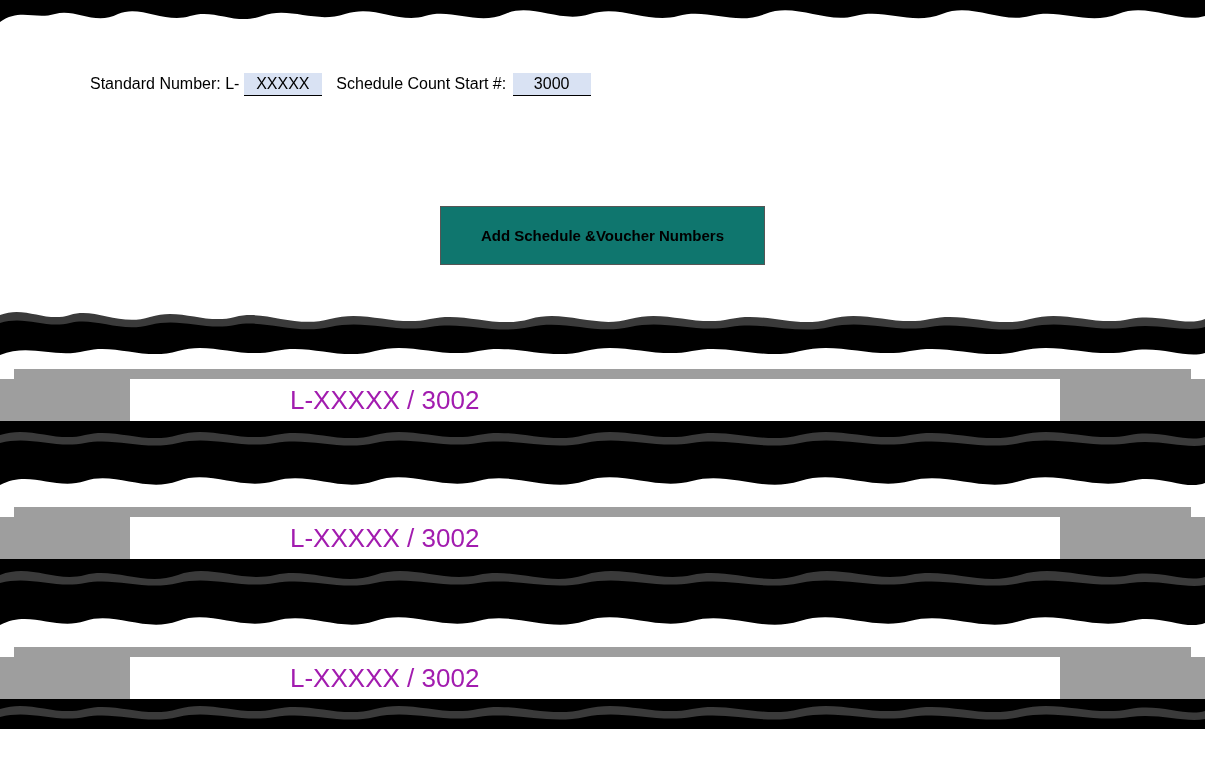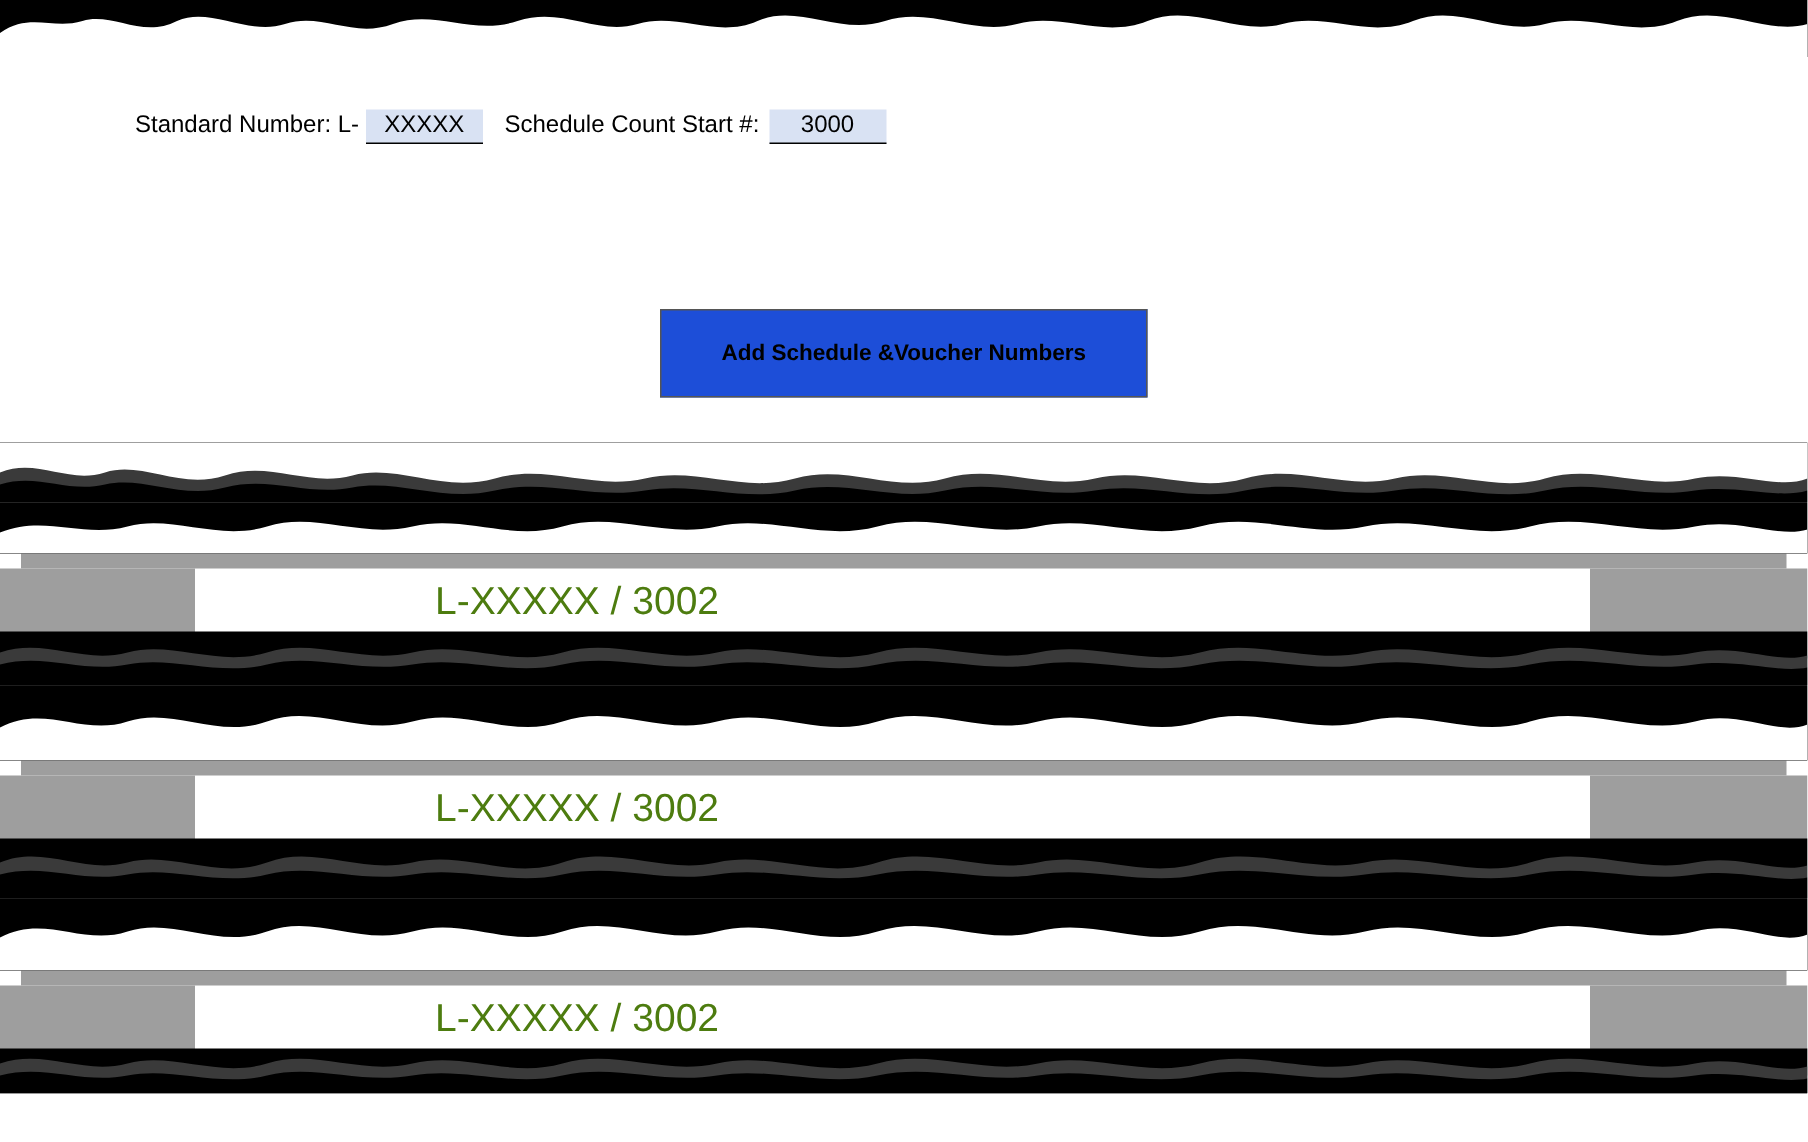--- a/index.html
+++ b/index.html
@@ -7,26 +7,26 @@
   
   .torn{position:relative;width:100%;background:#000}
   .torn svg{display:block;width:100%;height:100%}
   
   .panel-top{padding:35px 90px 20px 90px}
   .form-row{font-size:16px}
   .inp{display:inline-block;border:none;border-bottom:1px solid #000;background:#d9e2f3;font-family:Liberation Sans, sans-serif;font-size:16px;text-align:center;padding:2px 4px}
   .inp.sched{width:70px;margin-right:10px}
   .inp.vouch{width:70px;margin-left:2px}
   .btn-wrap{text-align:center;margin-top:110px;margin-bottom:10px}
-  .btn{display:inline-block;background:#1d4ed8;border:1px solid #555;padding:20px 40px;font-weight:bold;font-size:15px;cursor:pointer;font-family:inherit}
+  .btn{display:inline-block;background:#0f766e;border:1px solid #555;padding:20px 40px;font-weight:bold;font-size:15px;cursor:pointer;font-family:inherit}
   .gray-bar{height:10px;background:#9e9e9e;margin:0 14px}
   .voucher-row{display:flex;align-items:flex-start}
   .side{width:130px;height:60px;background:#9e9e9e}
   .side.right{width:145px;margin-left:auto}
-  .voucher-label{flex:0 0 auto;margin-left:160px;margin-top:6px;color:#4d7c0f;font-size:26px;font-family:Arial,Helvetica,sans-serif}
+  .voucher-label{flex:0 0 auto;margin-left:160px;margin-top:6px;color:#a21caf;font-size:26px;font-family:Arial,Helvetica,sans-serif}
   .sf-caption{position:absolute;left:195px;bottom:4px;font-size:10px;font-weight:bold;color:#000}
   .rel{position:relative}
   
   .strip{position:relative}
 </style>
 </head>
 <body>
 
 <div class="torn" style="height:38px">
   <svg viewBox="0 0 1205 38" preserveAspectRatio="none">

